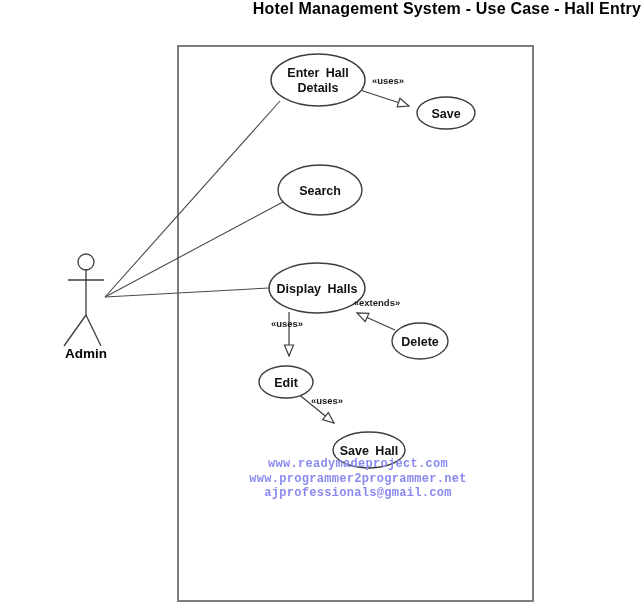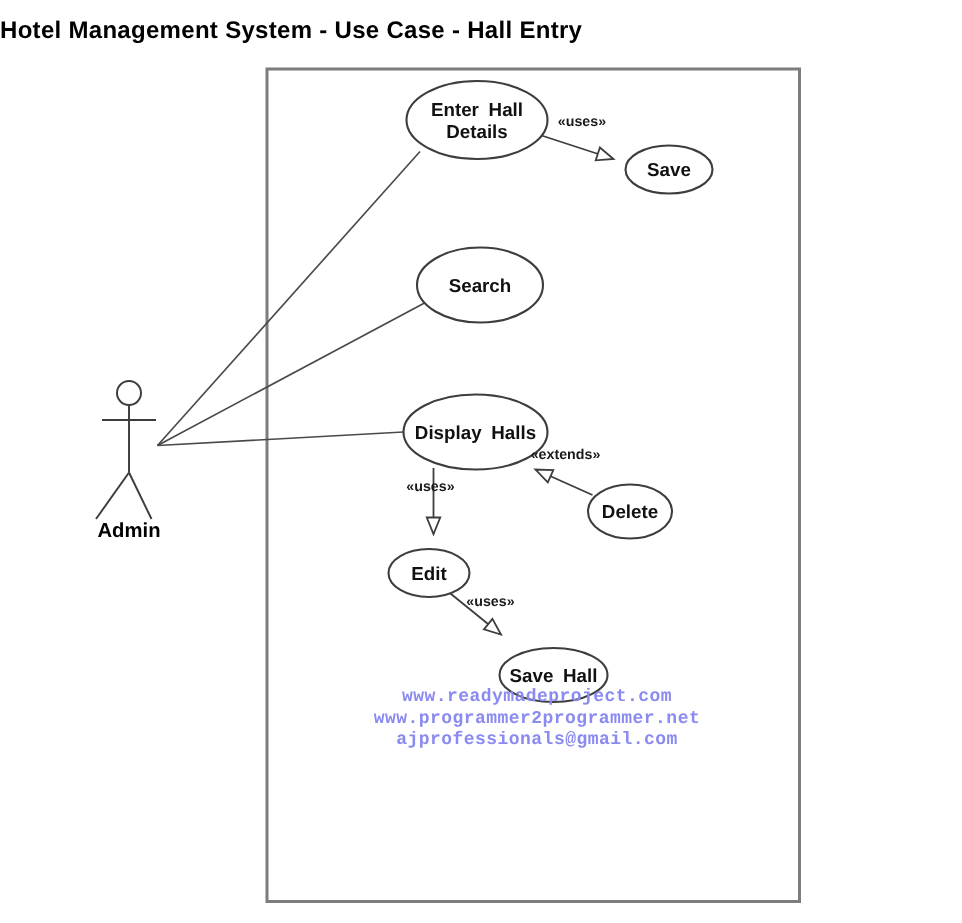--- a/index.html
+++ b/index.html
@@ -4,22 +4,22 @@
 <style>
   html,body{margin:0;padding:0;background:#ffffff;}
   #stage{
     position:relative;
     width:641px;height:615px;
     background:#ffffff;
     font-family:"Liberation Sans", sans-serif;
     overflow:hidden;
   }
   #page-title{
-    position:absolute;top:12px;left:0;width:100%;
-    text-align:left;
+    position:absolute;top:0;left:0;width:100%;
+    text-align:right;
     font-size:16px;font-weight:bold;color:#000000;
     letter-spacing:0.2px;
   }
   #diagram-svg{position:absolute;top:0;left:0;}
   .uc-ellipse{fill:#ffffff;stroke:#3d3d3d;stroke-width:1.4;}
   .uc-label{font-family:"Liberation Sans",sans-serif;font-size:12.5px;font-weight:bold;fill:#111111;word-spacing:3px;}
   .assoc{stroke:#4a4a4a;stroke-width:1.1;fill:none;}
   .arrow-line{stroke:#3d3d3d;stroke-width:1.2;fill:none;}
   .arrow-label{font-family:"Liberation Sans",sans-serif;font-size:9.5px;font-weight:bold;fill:#1a1a1a;}
   .actor-part{stroke:#3d3d3d;stroke-width:1.3;fill:none;}

